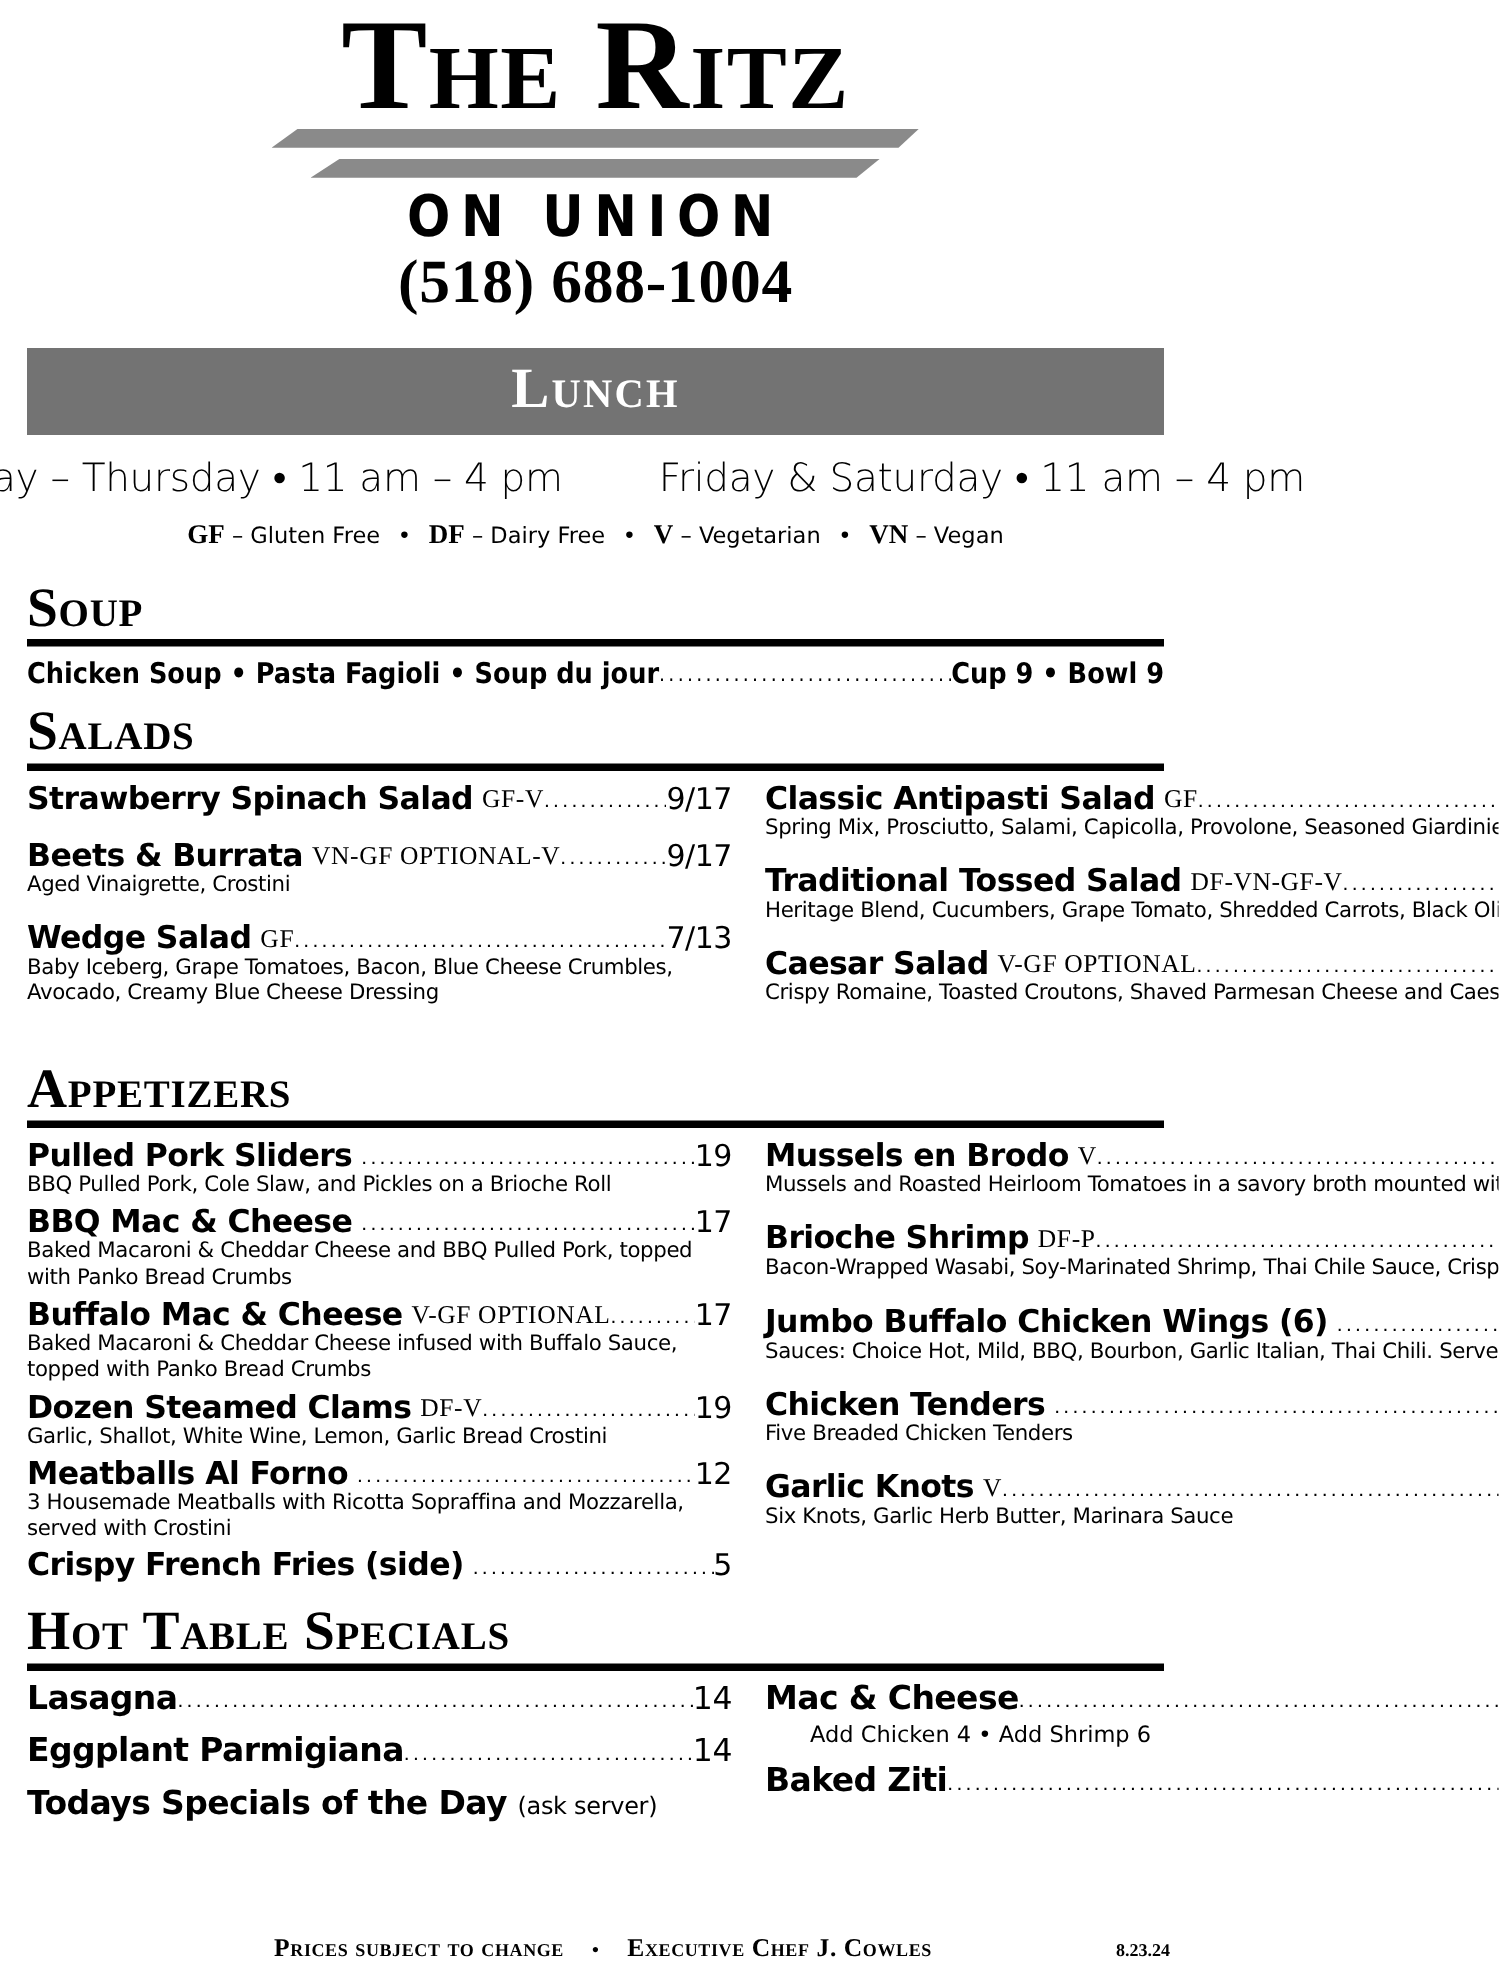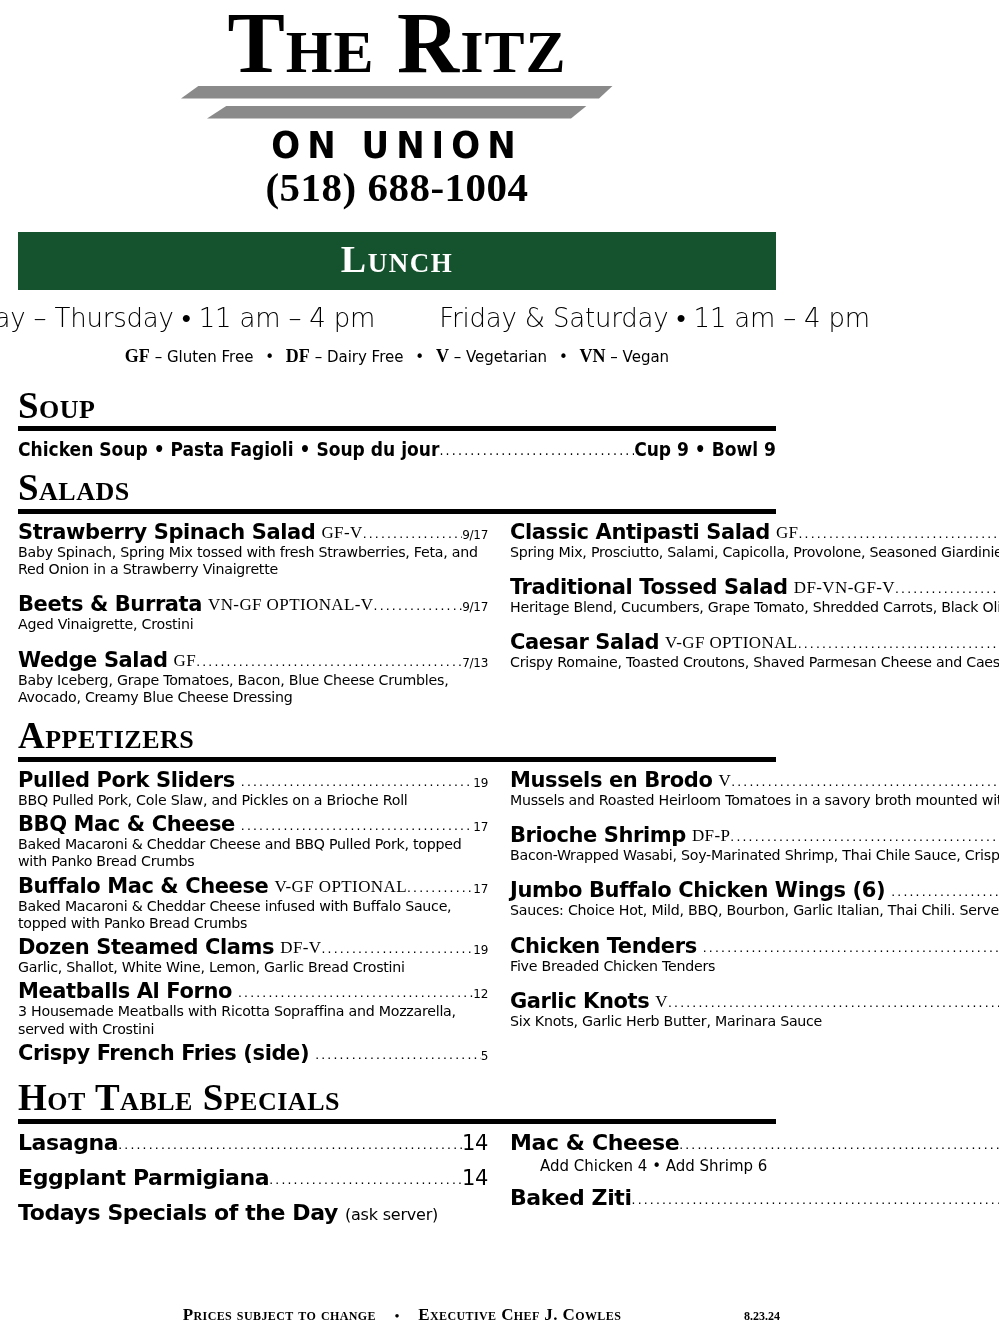--- a/index.html
+++ b/index.html
@@ -88,21 +88,21 @@
     font-weight: 700;
     font-size: 41px;
     line-height: 1.1;
     margin-top: 5px;
     letter-spacing: 0.5px;
   }
 
   
   .banner {
     margin: 22px 18px 0 18px;
-    background: #14532d;
+    background: #737373;
     color: #ffffff;
     text-align: center;
     font-family: "Liberation Serif", "DejaVu Serif", serif;
     font-weight: 700;
     font-size: 38px;
     letter-spacing: 1.5px;
     padding: 5px 0 9px 0;
     font-variant: small-caps;
   }
 
@@ -210,21 +210,21 @@
     font-variant: small-caps;
     letter-spacing: 0.4px;
     flex: 0 0 auto;
     margin-left: 6px;
     position: relative;
     bottom: 1px;
   }
   .item-price {
     font-family: "DejaVu Sans", sans-serif;
     font-weight: 400;
-    font-size: 12px;
+    font-size: 20px;
     flex: 0 0 auto;
     letter-spacing: -0.3px;
   }
   .item-desc {
     font-family: "DejaVu Sans", sans-serif;
     font-weight: 400;
     font-size: 14.2px;
     line-height: 1.22;
     letter-spacing: -0.25px;
     margin-top: 0px;
@@ -256,21 +256,21 @@
     font-weight: 400;
     font-size: 16px;
     margin-left: 7px;
     letter-spacing: -0.2px;
   }
 
   
   .footer {
     position: absolute;
     left: 0; right: 0;
-    bottom: 0;
+    bottom: 16px;
     display: flex;
     align-items: baseline;
   }
   .footer-center {
     flex: 1 1 auto;
     text-align: center;
     font-family: "Liberation Serif", "DejaVu Serif", serif;
     font-weight: 700;
     font-size: 17px;
     font-variant: small-caps;
@@ -339,21 +339,20 @@
     <div class="cols">
 
       <div class="col-left">
         <div class="item">
           <div class="item-head">
             <span class="item-name">Strawberry Spinach Salad</span>
             <span class="tags">GF-V</span>
             <span class="leader"></span>
             <span class="item-price">9/17</span>
           </div>
-          <div class="item-desc">Baby Spinach, Spring Mix tossed with fresh Strawberries, Feta, and Red Onion in a Strawberry Vinaigrette</div>
         </div>
         <div class="item-gap"></div>
         <div class="item">
           <div class="item-head">
             <span class="item-name">Beets &amp; Burrata</span>
             <span class="tags">VN-GF OPTIONAL-V</span>
             <span class="leader"></span>
             <span class="item-price">9/17</span>
           </div>
           <div class="item-desc">Aged Vinaigrette, Crostini</div>

